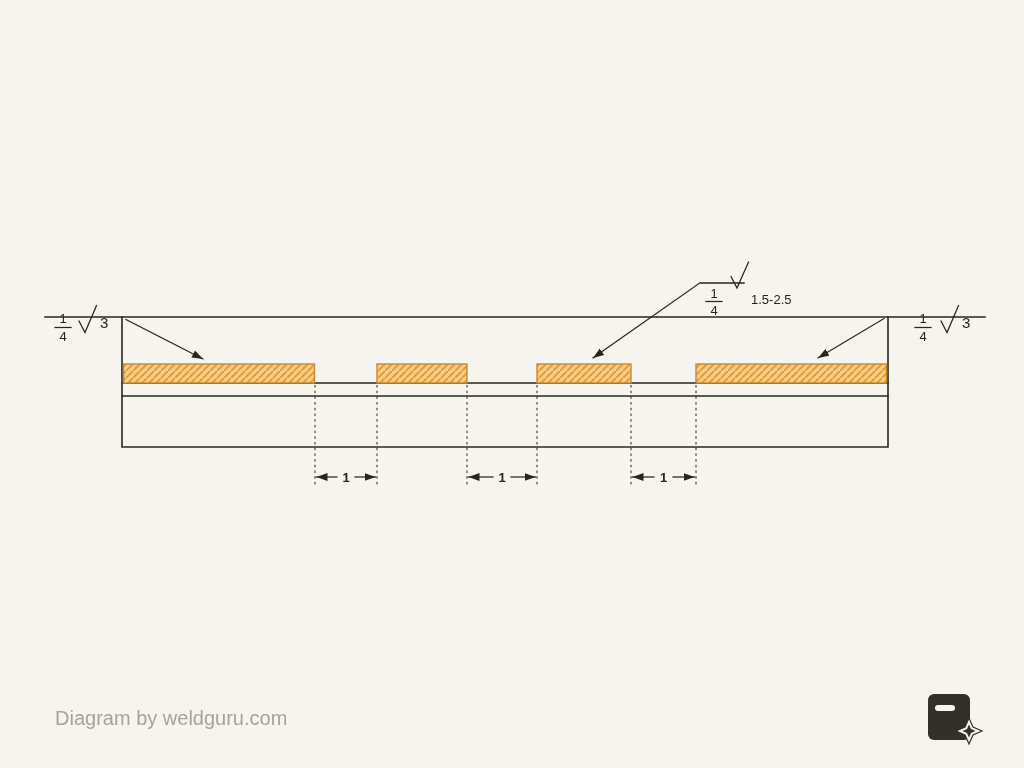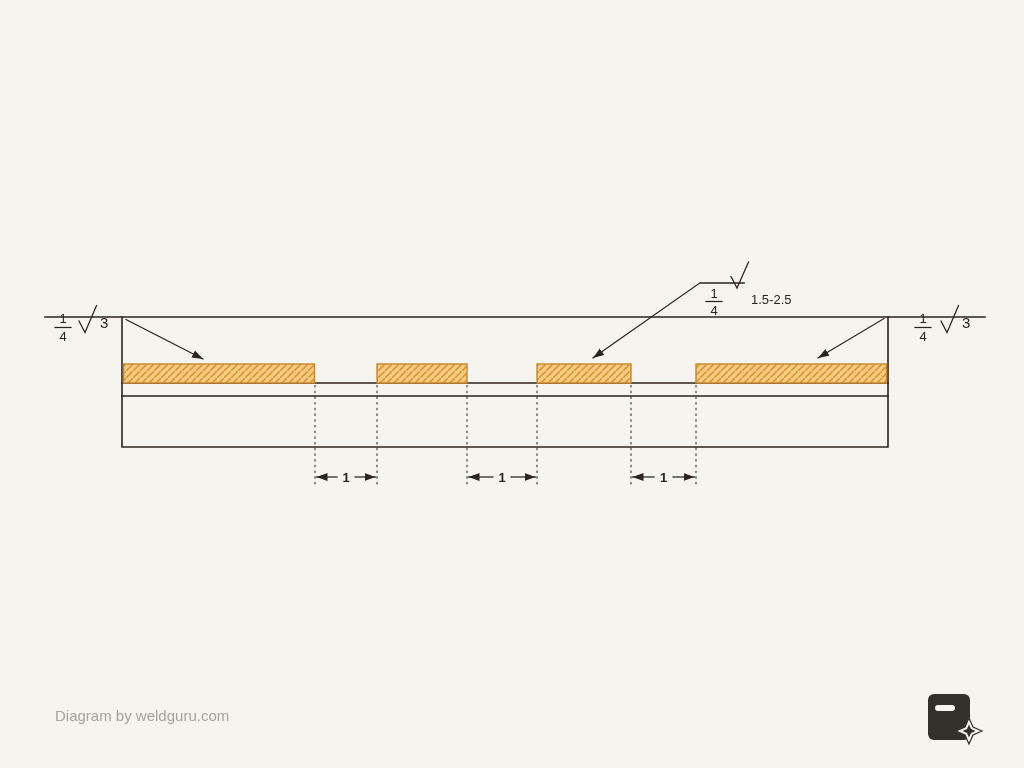--- a/index.html
+++ b/index.html
@@ -10,21 +10,21 @@
   .ln{stroke:var(--line,#2b241d);stroke-width:1.6;fill:none;stroke-linecap:square;}
   .thin{stroke-width:1.25;}
   .mid{stroke-width:1.4;}
   .dash{stroke:var(--line,#2b241d);stroke-width:1;fill:none;stroke-dasharray:2.5 3.2;}
   .frac{font-size:13px;}
   .size-num{font-size:15px;}
   .range{font-size:13px;}
   .dim{font-size:13px;font-weight:bold;}
   .bead{fill:url(#hatch);stroke:var(--weld-border,#c8872b);stroke-width:1.4;}
   .arrowhead{fill:var(--line,#2b241d);}
-  .credit{position:absolute;left:55px;top:707px;font-size:15px;color:var(--footer-text,#a6a39b);}
+  .credit{position:absolute;left:55px;top:707px;font-size:20px;color:var(--footer-text,#a6a39b);}
   .helmet{fill:var(--logo,#33302a);}
   .visor{fill:var(--background,#f6f4ef);}
   .spark-outer{fill:var(--background,#f6f4ef);stroke:var(--logo,#33302a);stroke-width:1.2;}
   .spark-inner{fill:var(--logo,#33302a);}
 </style>
 </head>
 <body>
 
 <div class="stage">
 

